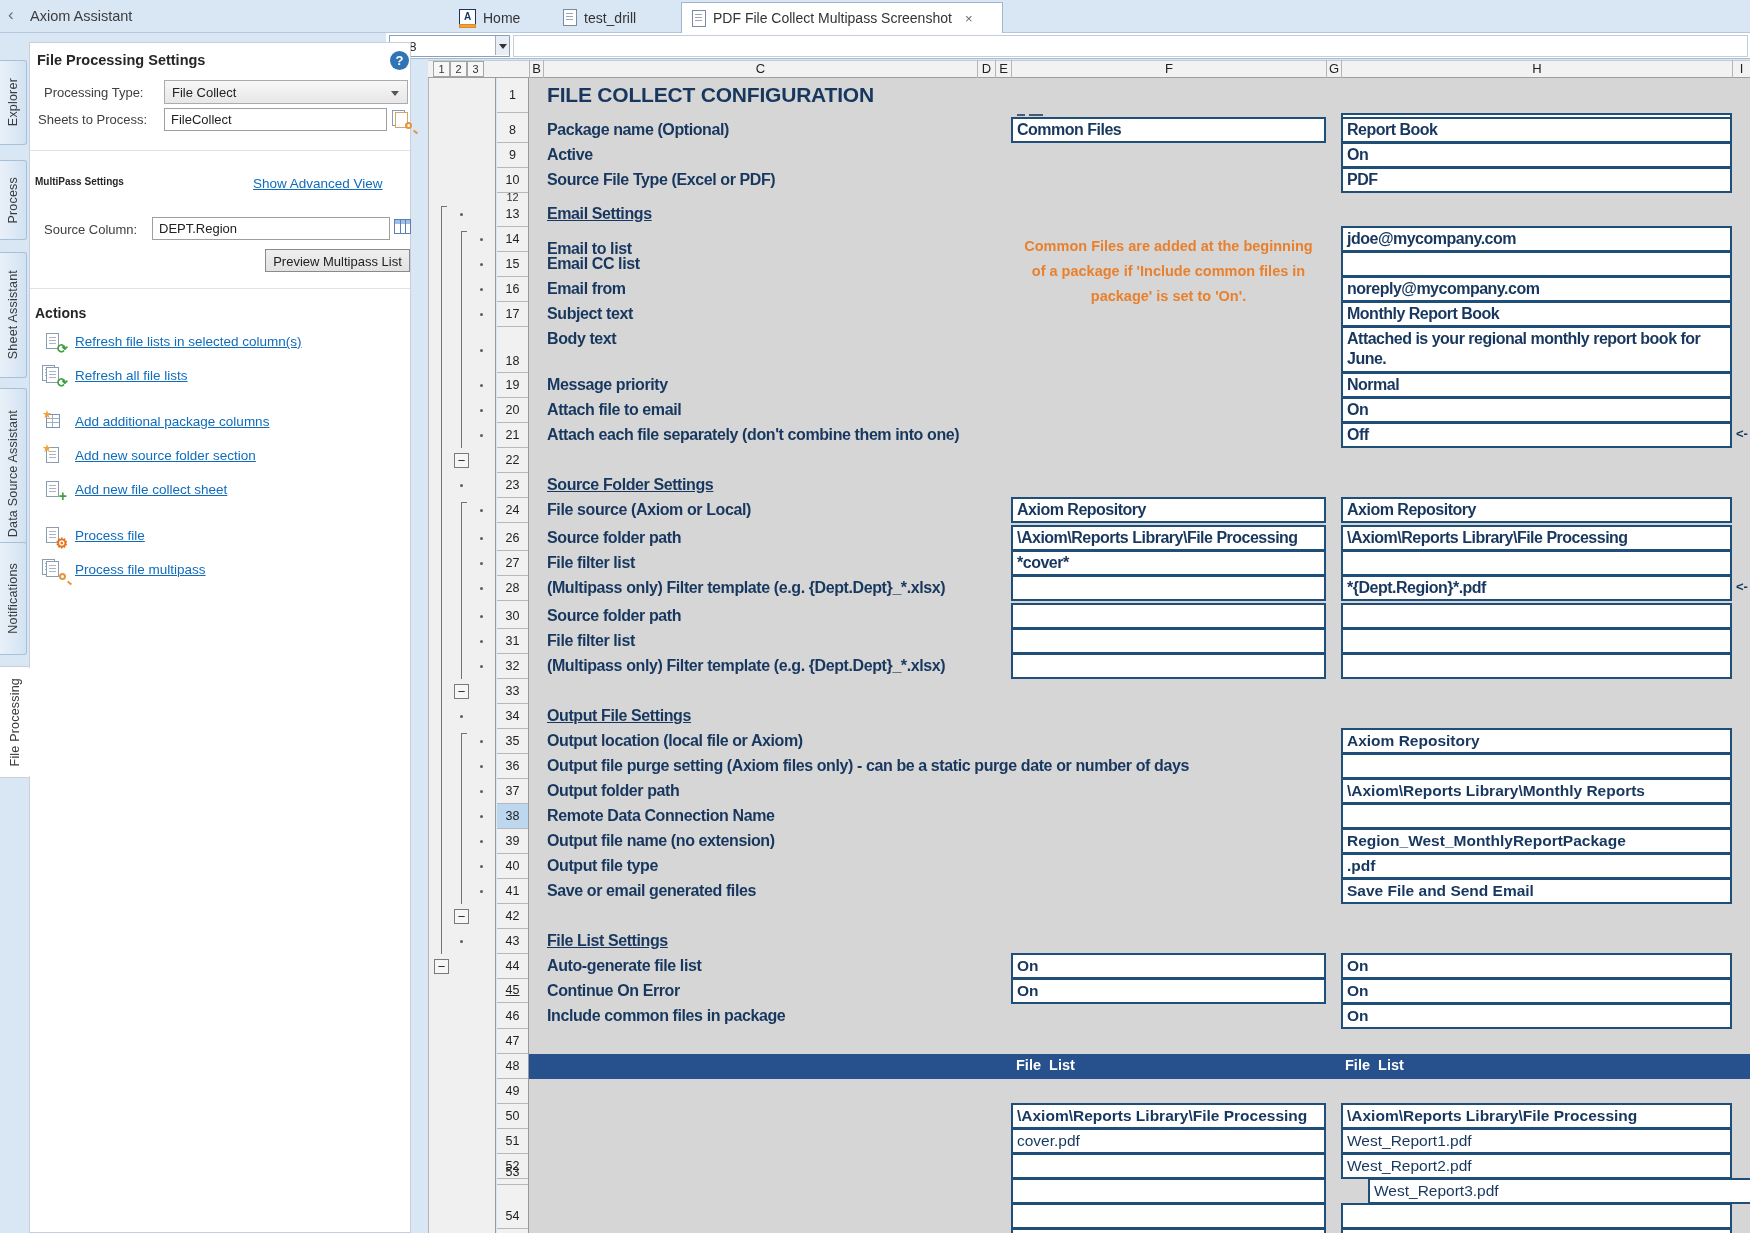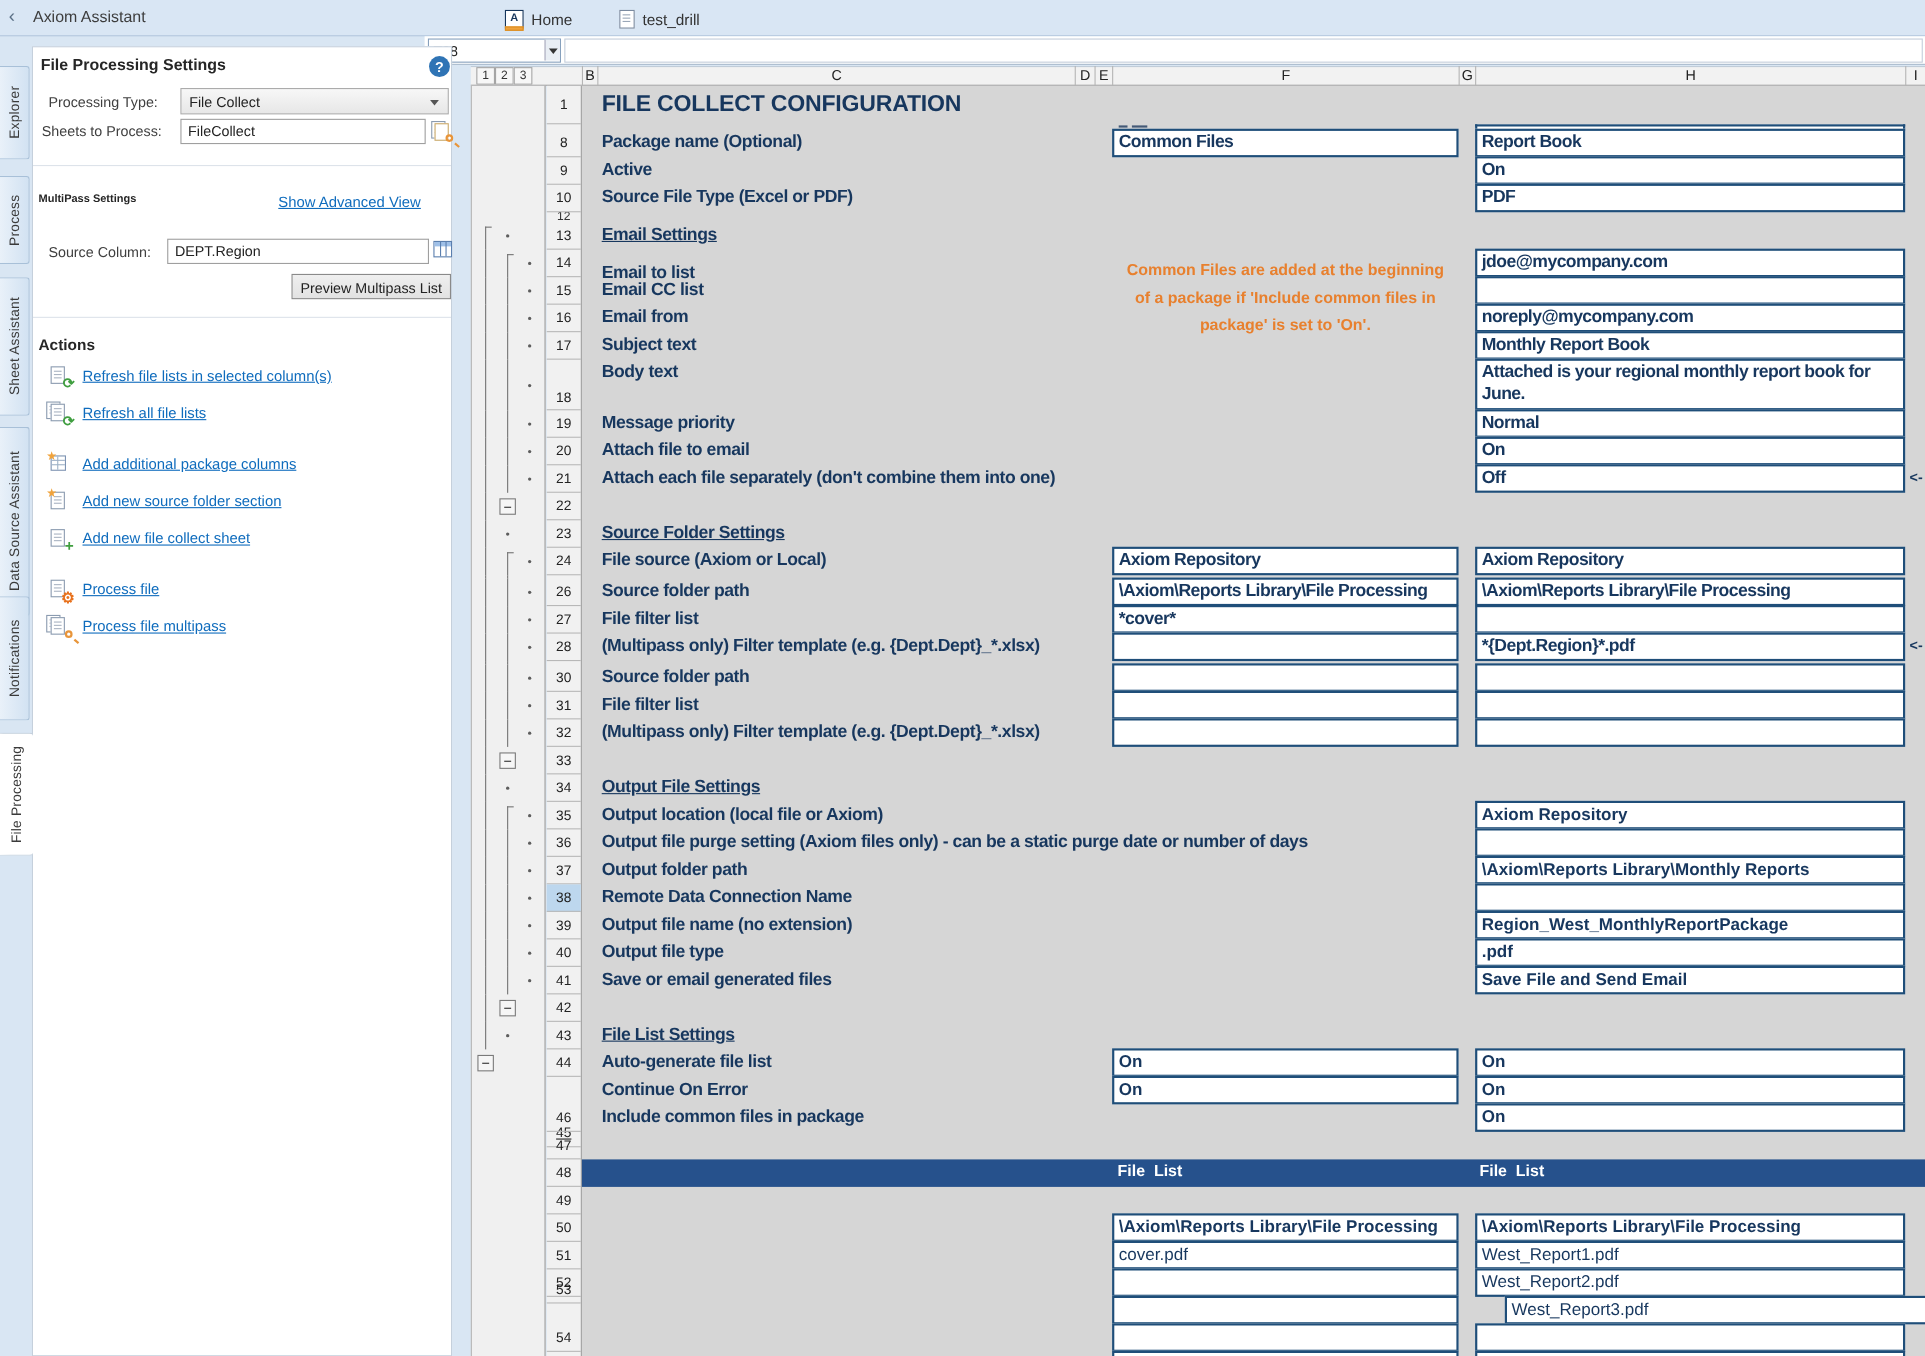--- a/index.html
+++ b/index.html
@@ -100,20 +100,25 @@
   <div class="abs" id="apptitle">Axiom Assistant</div>
   <div class="abs" id="doctabs" style="left:443px;top:0;width:1300px;height:33px;">
       <div class="doctab abs" style="left: 6px; width: 86px;">
         <span class="aicon">A</span>
         <span>Home</span>
       </div>
       <div class="doctab abs" style="left: 110px; width: 112px;">
         <span class="pageicon"></span>
         <span>test_drill</span>
       </div>
+      <div class="doctab abs active" style="left: 238px; width: 322px;">
+        <span class="pageicon"></span>
+        <span>PDF File Collect Multipass Screenshot</span>
+        <span class="closex">×</span>
+      </div>
     </div>
 
   <div class="abs" id="formularow"></div>
   <div class="abs" id="namebox">T38</div>
   <div class="abs" id="nameboxbtn"></div>
   <div class="abs" id="fbar"></div>
 
   <div id="vtabs">
       <div class="vtab abs" style="top: 60px; height: 85px;">
         <span>Explorer</span>
@@ -470,21 +475,21 @@
       <div class="abs rowlabel section" style="left: 547px; top: 931px; height: 20px; line-height: 20px;">File List Settings</div>
       <div class="abs rownum" style="left: 497px; top: 954px; height: 25px;">44</div>
       <div class="abs ominus" style="left: 434px; top: 959px;">−</div>
       <div class="abs rowlabel" style="left: 547px; top: 956px; height: 20px; line-height: 20px;">Auto-generate file list</div>
       <div class="abs cellbox fb" style="left: 1011px; top: 953px; width: 315px; height: 26px;">
         <span class="txt">On</span>
       </div>
       <div class="abs cellbox fb" style="left: 1341px; top: 953px; width: 391px; height: 26px;">
         <span class="txt">On</span>
       </div>
-      <div class="abs rownum" style="left: 497px; top: 1018px; height: 25px; text-decoration: underline;">45</div>
+      <div class="abs rownum" style="left: 497px; top: 978px; height: 25px; text-decoration: underline;">45</div>
       <div class="abs rowlabel" style="left: 547px; top: 981px; height: 20px; line-height: 20px;">Continue On Error</div>
       <div class="abs cellbox fb" style="left: 1011px; top: 978px; width: 315px; height: 26px;">
         <span class="txt">On</span>
       </div>
       <div class="abs cellbox fb" style="left: 1341px; top: 978px; width: 391px; height: 26px;">
         <span class="txt">On</span>
       </div>
       <div class="abs rownum" style="left: 497px; top: 1004px; height: 25px;">46</div>
       <div class="abs rowlabel" style="left: 547px; top: 1006px; height: 20px; line-height: 20px;">Include common files in package</div>
       <div class="abs cellbox fb" style="left: 1341px; top: 1003px; width: 391px; height: 26px;">

